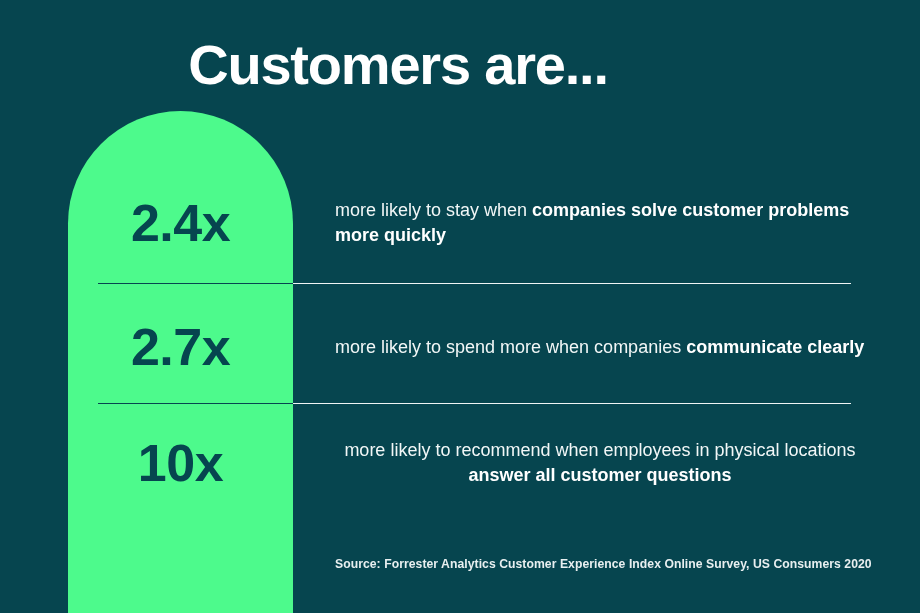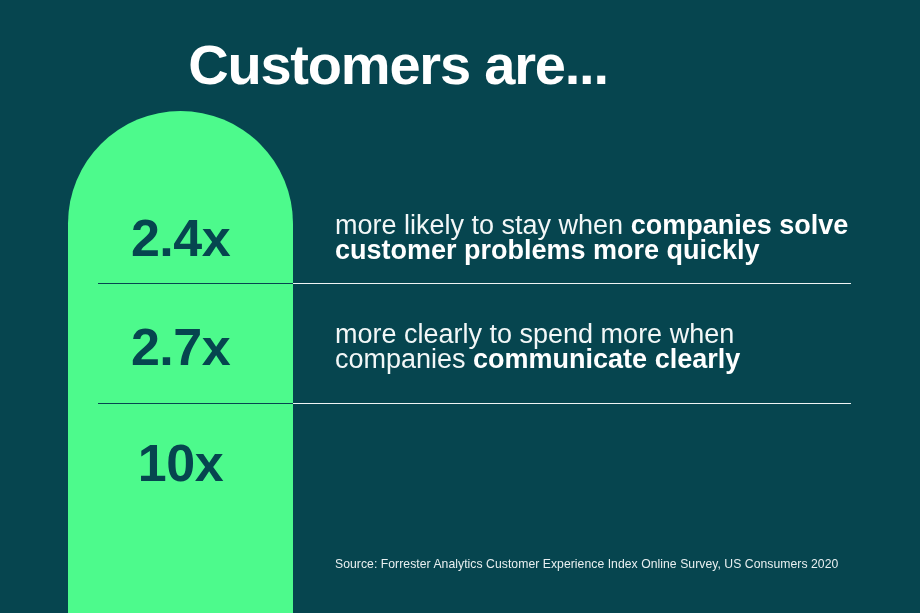--- a/index.html
+++ b/index.html
@@ -68,21 +68,21 @@
   #divider-1 { top: 283px; }
   #divider-2 { top: 403px; }
 
   
   .stat-row {
     position: absolute;
     left: 0;
     width: 920px;
     height: 120px;
   }
-  #stat-row-0 { top: 178px; }
+  #stat-row-0 { top: 163px; }
   #stat-row-1 { top: 287px; }
   #stat-row-2 { top: 403px; text-align: center; }
 
   .stat-figure {
     position: absolute;
     left: 68px;
     top: 0;
     width: 225px;
     height: 120px;
     display: flex;
@@ -98,38 +98,38 @@
   .stat-text {
     position: absolute;
     left: 335px;
     top: 0;
     width: 530px;
     height: 120px;
     display: flex;
     align-items: center;
     color: #f2f7f7;
     font-family: "Liberation Sans", sans-serif;
-    font-size: 27px;
+    font-size: 18px;
     font-weight: normal;
     line-height: 25px;
   }
   .stat-text .em {
     font-weight: bold;
     color: #ffffff;
   }
 
   
   .source {
     position: absolute;
     left: 335px;
     top: 557px;
     color: #e8eff0;
     font-family: "Liberation Sans", sans-serif;
     font-size: 12.2px;
-    font-weight: normal;
+    font-weight: bold;
     letter-spacing: 0.05px;
     white-space: nowrap;
   }
 </style>
 </head>
 <body>
 
 <div id="infographic">
 
   <div class="title">Customers are...</div>
@@ -146,28 +146,33 @@
   </div>
 
   <div class="divider" id="divider-1">
     <div class="divider-on-green"></div>
   </div>
 
   <div class="stat-row" id="stat-row-1">
     <div class="stat-figure">2.7x</div>
     <div class="stat-text">
       <div>
-        <span>more clearly to spend more when companies </span><span class="em">communicate clearly</span><span></span>
+        <span>more likely to spend more when companies </span><span class="em">communicate clearly</span><span></span>
       </div>
     </div>
   </div>
 
   <div class="divider" id="divider-2">
     <div class="divider-on-green"></div>
   </div>
 
   <div class="stat-row" id="stat-row-2">
     <div class="stat-figure">10x</div>
+    <div class="stat-text">
+      <div>
+        <span>more likely to recommend when employees in physical locations </span><span class="em">answer all customer questions</span><span></span>
+      </div>
+    </div>
   </div>
 
   <div class="source">Source: Forrester Analytics Customer Experience Index Online Survey, US Consumers 2020</div>
 
 </div>
 
 </body></html>

